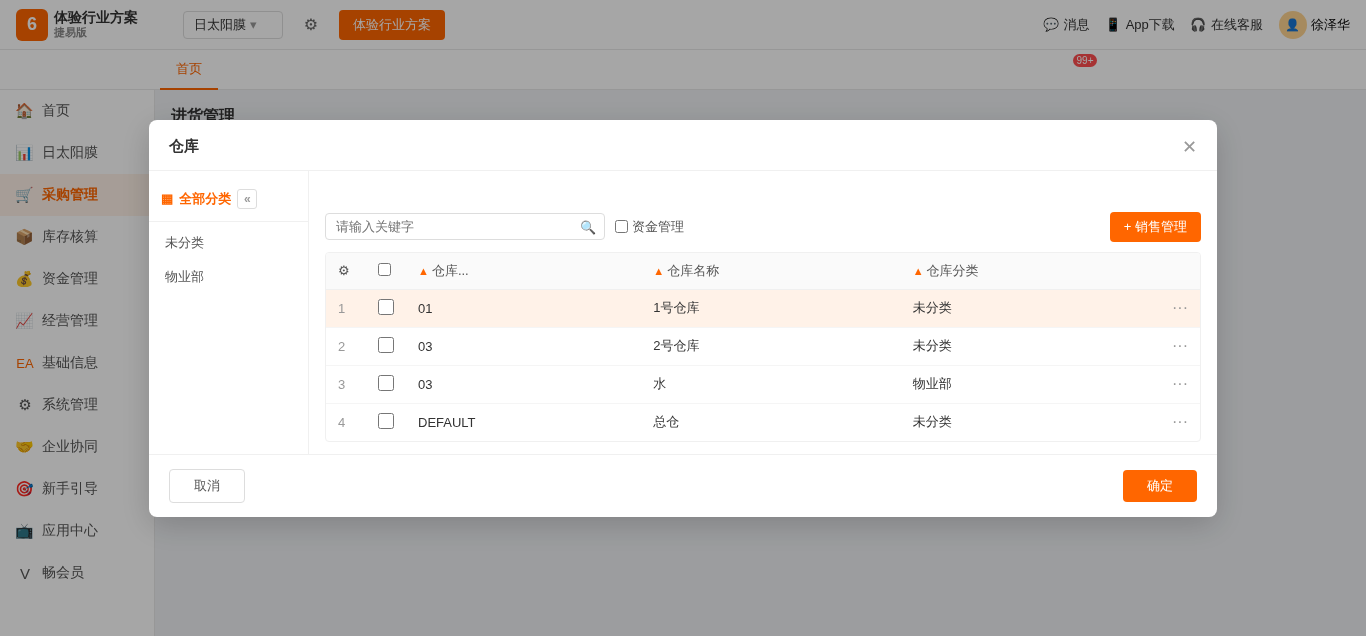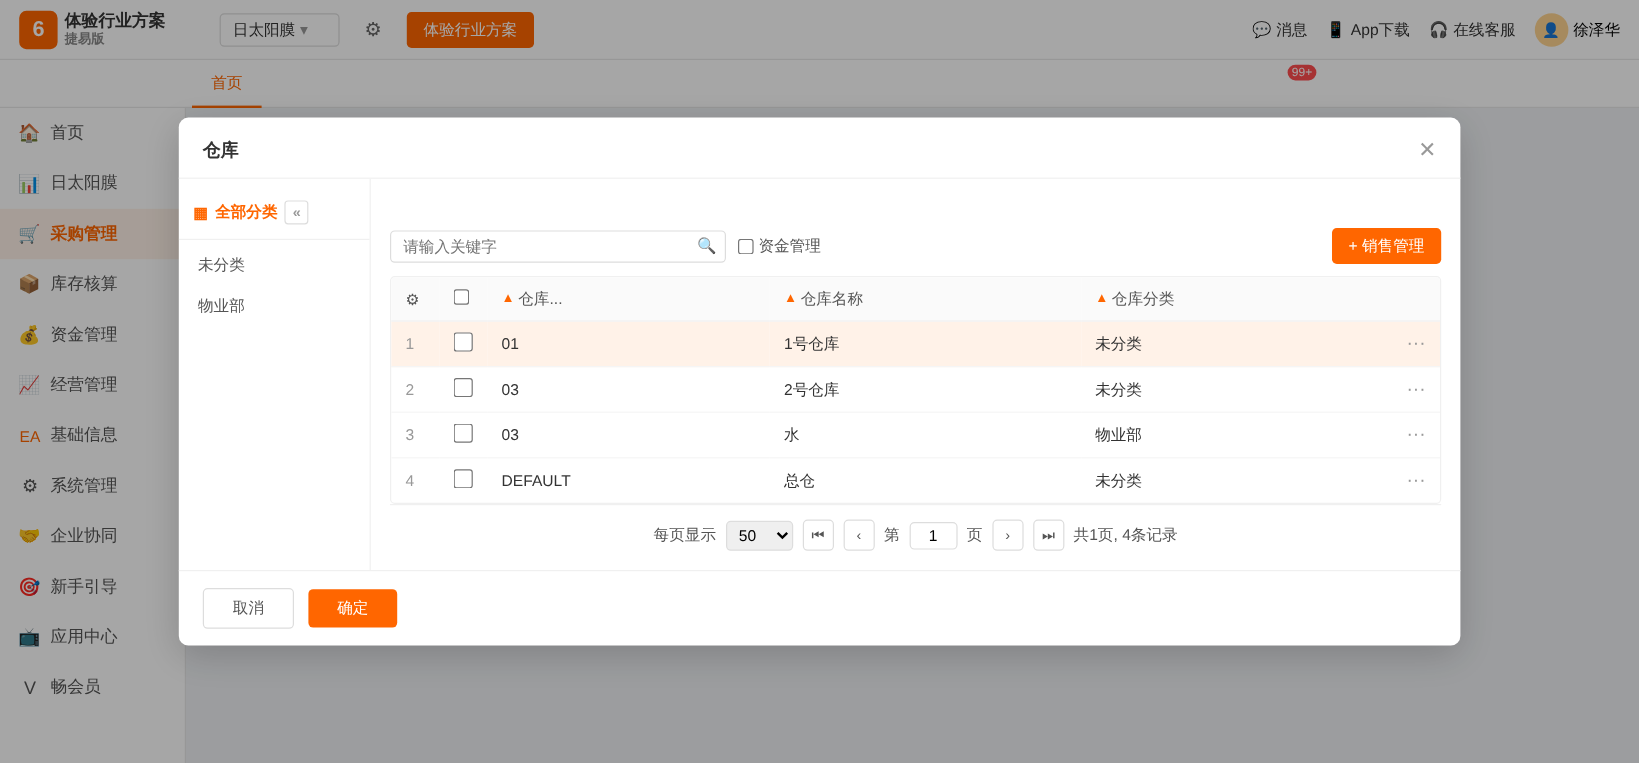--- a/index.html
+++ b/index.html
@@ -88,21 +88,21 @@
     .more-btn { color: #999; cursor: pointer; font-size: 16px; }
 
     
     .modal-pagination { display: flex; align-items: center; justify-content: center; gap: 8px; padding: 12px 0 4px; font-size: 13px; color: #555; border-top: 1px solid #f0f0f0; }
     .page-select { padding: 3px 6px; border: 1px solid #ddd; border-radius: 4px; font-size: 13px; cursor: pointer; }
     .page-nav-btn { width: 26px; height: 26px; border: 1px solid #ddd; border-radius: 4px; background: #fff; cursor: pointer; display: flex; align-items: center; justify-content: center; color: #555; font-size: 12px; }
     .page-nav-btn:disabled { color: #ccc; cursor: default; }
     .page-input { width: 40px; padding: 3px 6px; border: 1px solid #ddd; border-radius: 4px; text-align: center; font-size: 13px; }
 
     
-    .modal-footer { display: flex; align-items: center; justify-content: flex-start; gap: 12px; padding: 14px 20px; border-top: 1px solid #f0f0f0; }
+    .modal-footer { display: flex; align-items: center; justify-content: space-between; gap: 12px; padding: 14px 20px; border-top: 1px solid #f0f0f0; }
     .cancel-btn { padding: 7px 24px; border: 1px solid #ddd; border-radius: 4px; background: #fff; cursor: pointer; font-size: 13px; color: #555; }
     .confirm-btn { padding: 7px 24px; border: none; border-radius: 4px; background: #ff6600; color: #fff; cursor: pointer; font-size: 13px; }
 
     .grid-icon { color: #ff6600; font-size: 13px; }
   </style>
 </head>
 <body>
 
 <div class="top-header">
   <div class="logo-area">
@@ -310,35 +310,20 @@
                 <td><input type="checkbox" class="row-checkbox" style=""></td>
                 <td>DEFAULT</td>
                 <td>总仓</td>
                 <td>未分类</td>
                 <td><span class="more-btn">···</span></td>
               </tr>
             </tbody>
           </table>
         </div>
 
-        <div class="modal-pagination">
-          <span>每页显示</span>
-          <select class="page-select">
-            <option>50</option>
-            <option>100</option>
-          </select>
-          <button class="page-nav-btn">⏮</button>
-          <button class="page-nav-btn">‹</button>
-          <span>第</span>
-          <input class="page-input" value="1" type="text" style="">
-          <span>页</span>
-          <button class="page-nav-btn">›</button>
-          <button class="page-nav-btn">⏭</button>
-          <span>共1页, 4条记录</span>
-        </div>
       </div>
     </div>
 
     <div class="modal-footer">
       <button class="cancel-btn">取消</button>
       <button class="confirm-btn">确定</button>
     </div>
   </div>
 </div>
 

